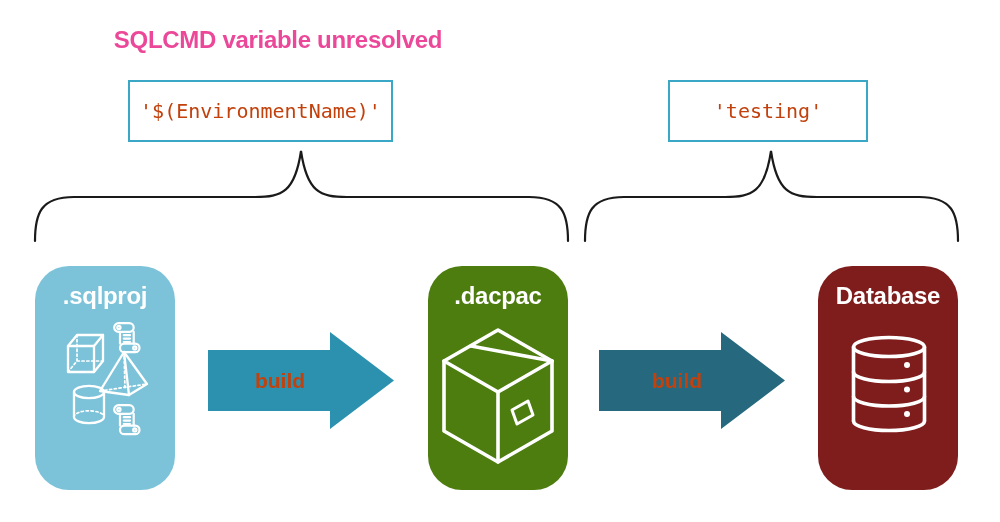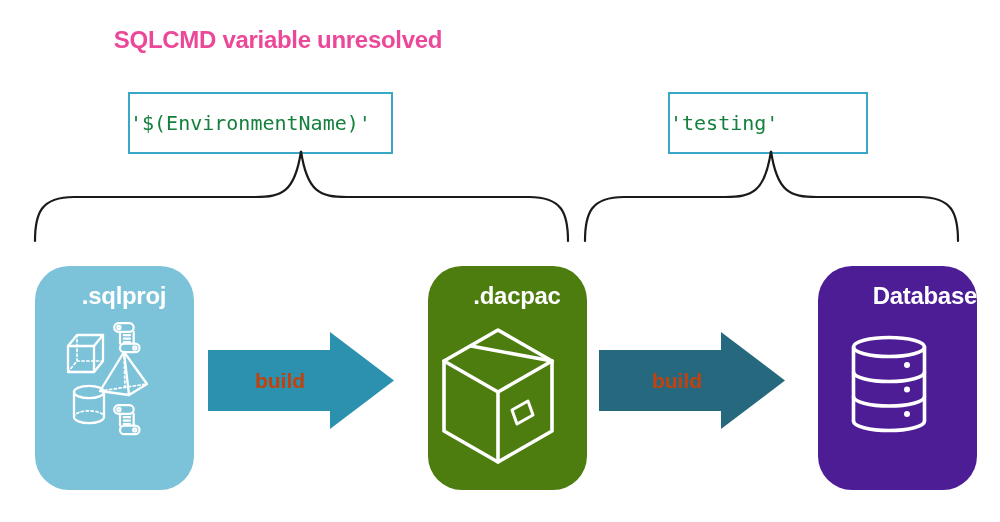--- a/index.html
+++ b/index.html
@@ -8,36 +8,36 @@
     font-family:"Liberation Sans", sans-serif;
   }
   .heading{
     position:absolute;top:24px;height:32px;line-height:32px;
     font-size:24px;font-weight:bold;color:#ec4899;text-align:center;
     letter-spacing:-0.3px;
   }
   .heading-left{left:78px;width:400px;}
   .heading-right{left:568px;width:400px;}
   .codebox{
-    position:absolute;top:92px;height:62px;box-sizing:border-box;
+    position:absolute;top:80px;height:62px;box-sizing:border-box;
     border:2.5px solid #3ba7c6;background:#ffffff;
-    display:flex;align-items:center;
+    display:flex;align-items:center;justify-content:center;
     font-family:"DejaVu Sans Mono", monospace;
-    font-size:20px;color:#15803d;
+    font-size:20px;color:#c2410c;
   }
   .codebox-left{left:128px;width:265px;}
   .codebox-right{left:668px;width:200px;}
   .braces{position:absolute;left:0;top:0;width:1000px;height:522px;pointer-events:none;}
   .card{
     position:absolute;top:266px;width:140px;height:224px;border-radius:34px;
-    display:flex;flex-direction:column;align-items:center;padding-left:19px;
+    display:flex;flex-direction:column;align-items:center;
   }
   .card-sqlproj{left:35px;background:#7cc3da;}
   .card-dacpac{left:428px;background:#4d7c0f;}
-  .card-database{left:818px;background:#4c1d95;align-items:flex-end;}
+  .card-database{left:818px;background:#7f1d1d;}
   .card-label{
     margin-top:16px;font-size:24px;font-weight:bold;color:#ffffff;line-height:28px;
     letter-spacing:-0.3px;
   }
   .card-icons{position:absolute;left:0;top:0;}
   .arrow-svg{position:absolute;top:330px;width:186px;height:101px;}
   .arrow-build{left:208px;}
   .arrow-deploy{left:599px;}
   .arrow-label{
     position:absolute;height:62px;line-height:62px;text-align:center;

